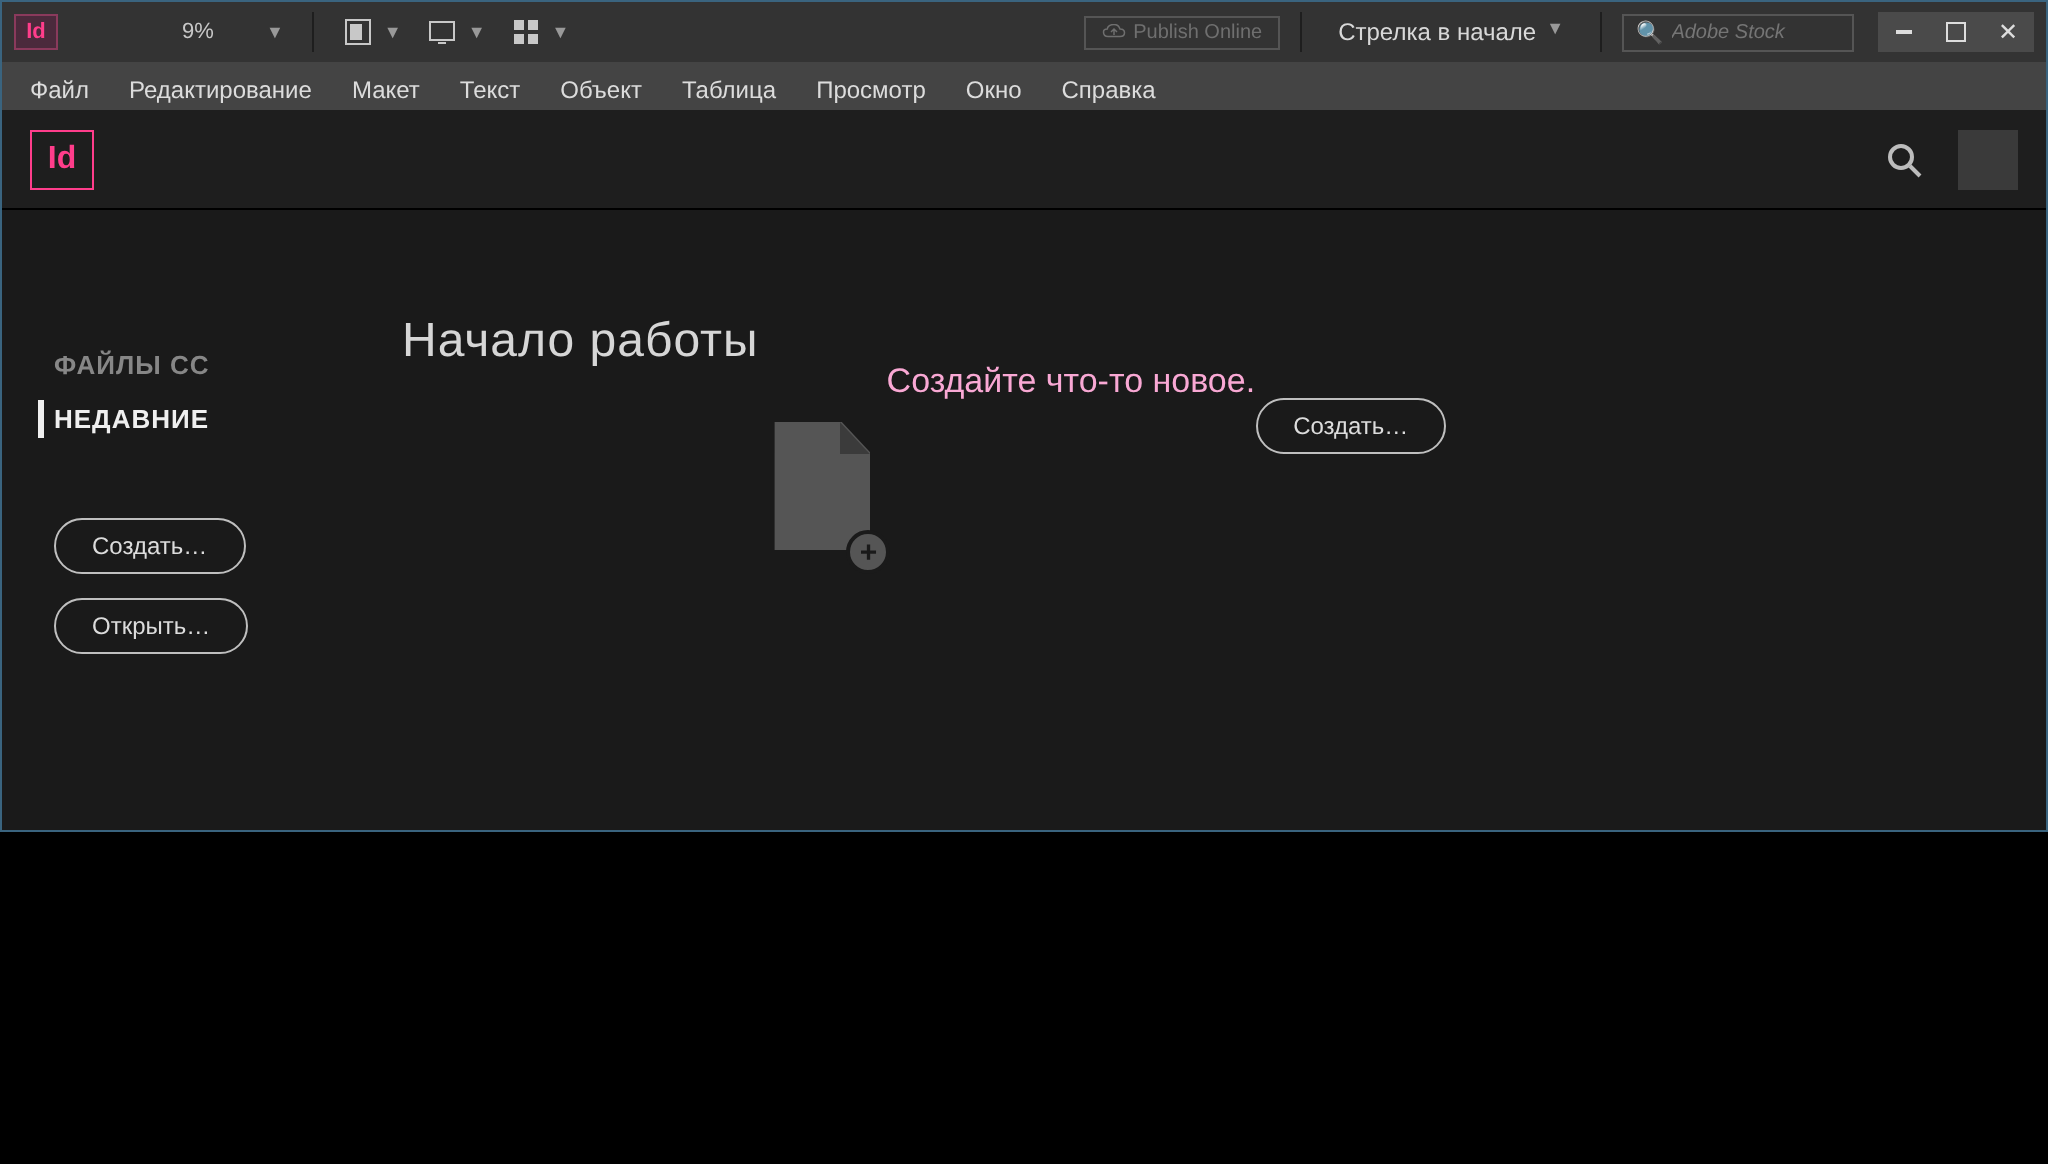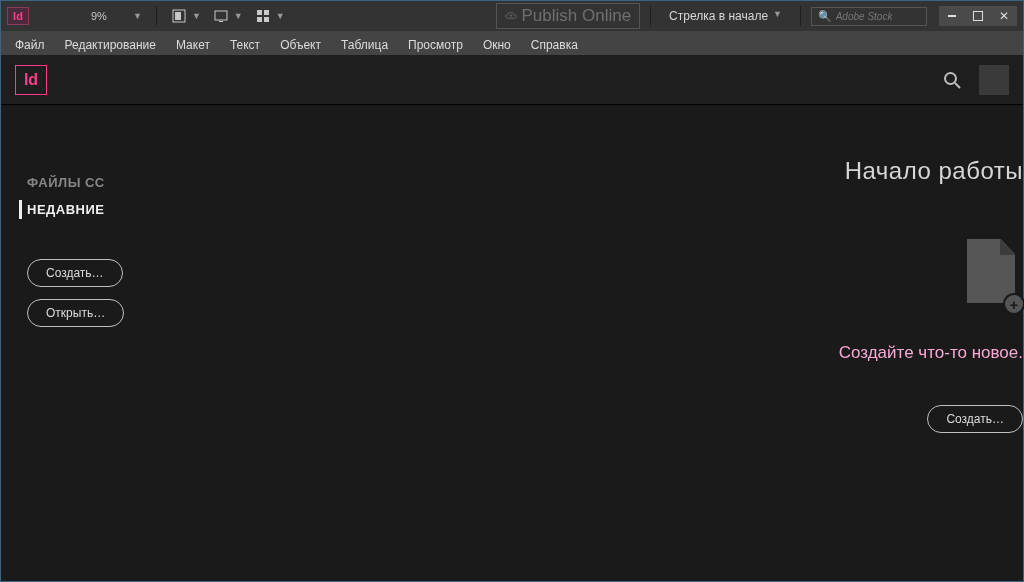--- a/index.html
+++ b/index.html
@@ -1,30 +1,30 @@
 <!DOCTYPE html>
 <html><head>
 <meta charset="utf-8">
 <style>
   * { box-sizing: border-box; margin: 0; padding: 0; font-family: "Segoe UI", Arial, sans-serif; }
   html, body { width: 1024px; height: 582px; overflow: hidden; background: #000; }
-  .app { width: 1024px; height: 582px; background: #2a2a2a; border: 1px solid #3a647f; display: flex; flex-direction: column; }
+  .app { width: 1024px; height: 416px; background: #2a2a2a; border: 1px solid #3a647f; display: flex; flex-direction: column; }
 
   
   .top-row { height: 30px; background: #333333; display: flex; align-items: center; padding: 0 6px; gap: 6px; color: #c8c8c8; font-size: 11px; }
   .id-badge { width: 22px; height: 18px; background: #4b2a3c; color: #ff3d8b; font-family: Arial, sans-serif; font-weight: bold; font-size: 11px; display: flex; align-items: center; justify-content: center; border: 1px solid #8a3a5c; }
   .sq-badge { width: 20px; height: 16px; background: #b0b0b0; color: #333; font-size: 10px; font-weight: bold; display: flex; align-items: center; justify-content: center; margin-top: 48px; }
   .zoom { display: flex; align-items: center; gap: 4px; padding: 0 4px; }
   .zoom-val { min-width: 38px; }
   .chev { color: #999; font-size: 9px; }
   .sep-v { width: 1px; height: 20px; background: #1e1e1e; margin: 0 4px; }
   .tb-icon { width: 20px; height: 18px; display: flex; align-items: center; justify-content: center; color: #c8c8c8; }
   .tb-drop { display: flex; align-items: center; gap: 3px; padding: 0 2px; }
   .top-spacer { flex: 1; }
-  .publish-btn { border: 1px solid #555; color: #6f6f6f; padding: 2px 8px; display: flex; align-items: center; gap: 4px; font-size: 17px; }
+  .publish-btn { border: 1px solid #555; color: #6f6f6f; padding: 2px 8px; display: flex; align-items: center; gap: 4px; font-size: 10px; }
   .cloud-ico { width: 12px; height: 8px; }
   .ws-drop { display: flex; align-items: flex-start; gap: 5px; padding: 0 8px; font-size: 12px; color: #d8d8d8; }
   .stock-search { display: flex; align-items: center; gap: 4px; border: 1px solid #555; padding: 2px 6px; width: 116px; }
   .stock-search input { background: transparent; border: none; outline: none; color: #aaa; font-size: 10px; width: 88px; font-style: italic; }
   .stock-search .mag { color: #888; font-size: 11px; }
   .win-controls { display: flex; gap: 0; margin-left: 6px; }
   .win-btn { width: 26px; height: 20px; background: #4a4a4a; display: flex; align-items: center; justify-content: center; color: #ddd; font-size: 10px; }
   .win-btn.min::before { content: ""; width: 8px; height: 2px; background: #ddd; }
   .win-btn.max::before { content: ""; width: 8px; height: 8px; border: 1px solid #ddd; }
   .win-btn.close { font-size: 12px; }
@@ -43,21 +43,21 @@
   
   .main { flex: 1; background: #1a1a1a; display: flex; }
 
   .sidebar { width: 200px; padding: 64px 0 0 0; color: #bfbfbf; }
   .sb-item { padding: 6px 0 6px 26px; font-size: 13px; letter-spacing: 0.5px; font-weight: bold; color: #878787; position: relative; }
   .sb-item.active { color: #efefef; }
   .sb-item.active::before { content: ""; position: absolute; left: 18px; top: 4px; bottom: 4px; width: 3px; background: #efefef; }
   .sb-buttons { margin-top: 36px; padding-left: 26px; display: flex; flex-direction: column; gap: 12px; }
   .pill-btn { border: 1px solid #bfbfbf; color: #dcdcdc; background: transparent; padding: 6px 18px; border-radius: 16px; font-size: 12px; width: fit-content; cursor: default; }
 
-  .center { flex: 1; display: flex; flex-direction: column; align-items: flex-end; padding-top: 52px; color: #d6d6d6; }
+  .center { flex: 1; display: flex; align-items: flex-start; padding-top: 52px; color: #d6d6d6; }
   .title { font-size: 24px; font-weight: 300; letter-spacing: 0.5px; }
   .doc-figure { margin-top: 54px; position: relative; width: 64px; height: 80px; }
   .doc-shape { position: absolute; left: 8px; top: 0; width: 48px; height: 64px; background: #555; clip-path: polygon(0 0, 70% 0, 100% 24%, 100% 100%, 0 100%); }
   .doc-fold { position: absolute; left: calc(8px + 48px*0.70 - 1px); top: 0; width: calc(48px*0.30 + 1px); height: calc(64px*0.24 + 1px); background: #3b3b3b; clip-path: polygon(0 0, 100% 100%, 0 100%); }
   .doc-plus { position: absolute; right: -2px; bottom: 4px; width: 22px; height: 22px; border-radius: 50%; background: #555; display: flex; align-items: center; justify-content: center; color: #1a1a1a; font-size: 15px; font-weight: bold; border: 2px solid #1a1a1a; }
   .subtitle { margin-top: 24px; font-size: 17px; color: #f9a8d4; }
   .center .pill-btn { margin-top: 42px; }
 
   svg { display: block; }
 </style>

